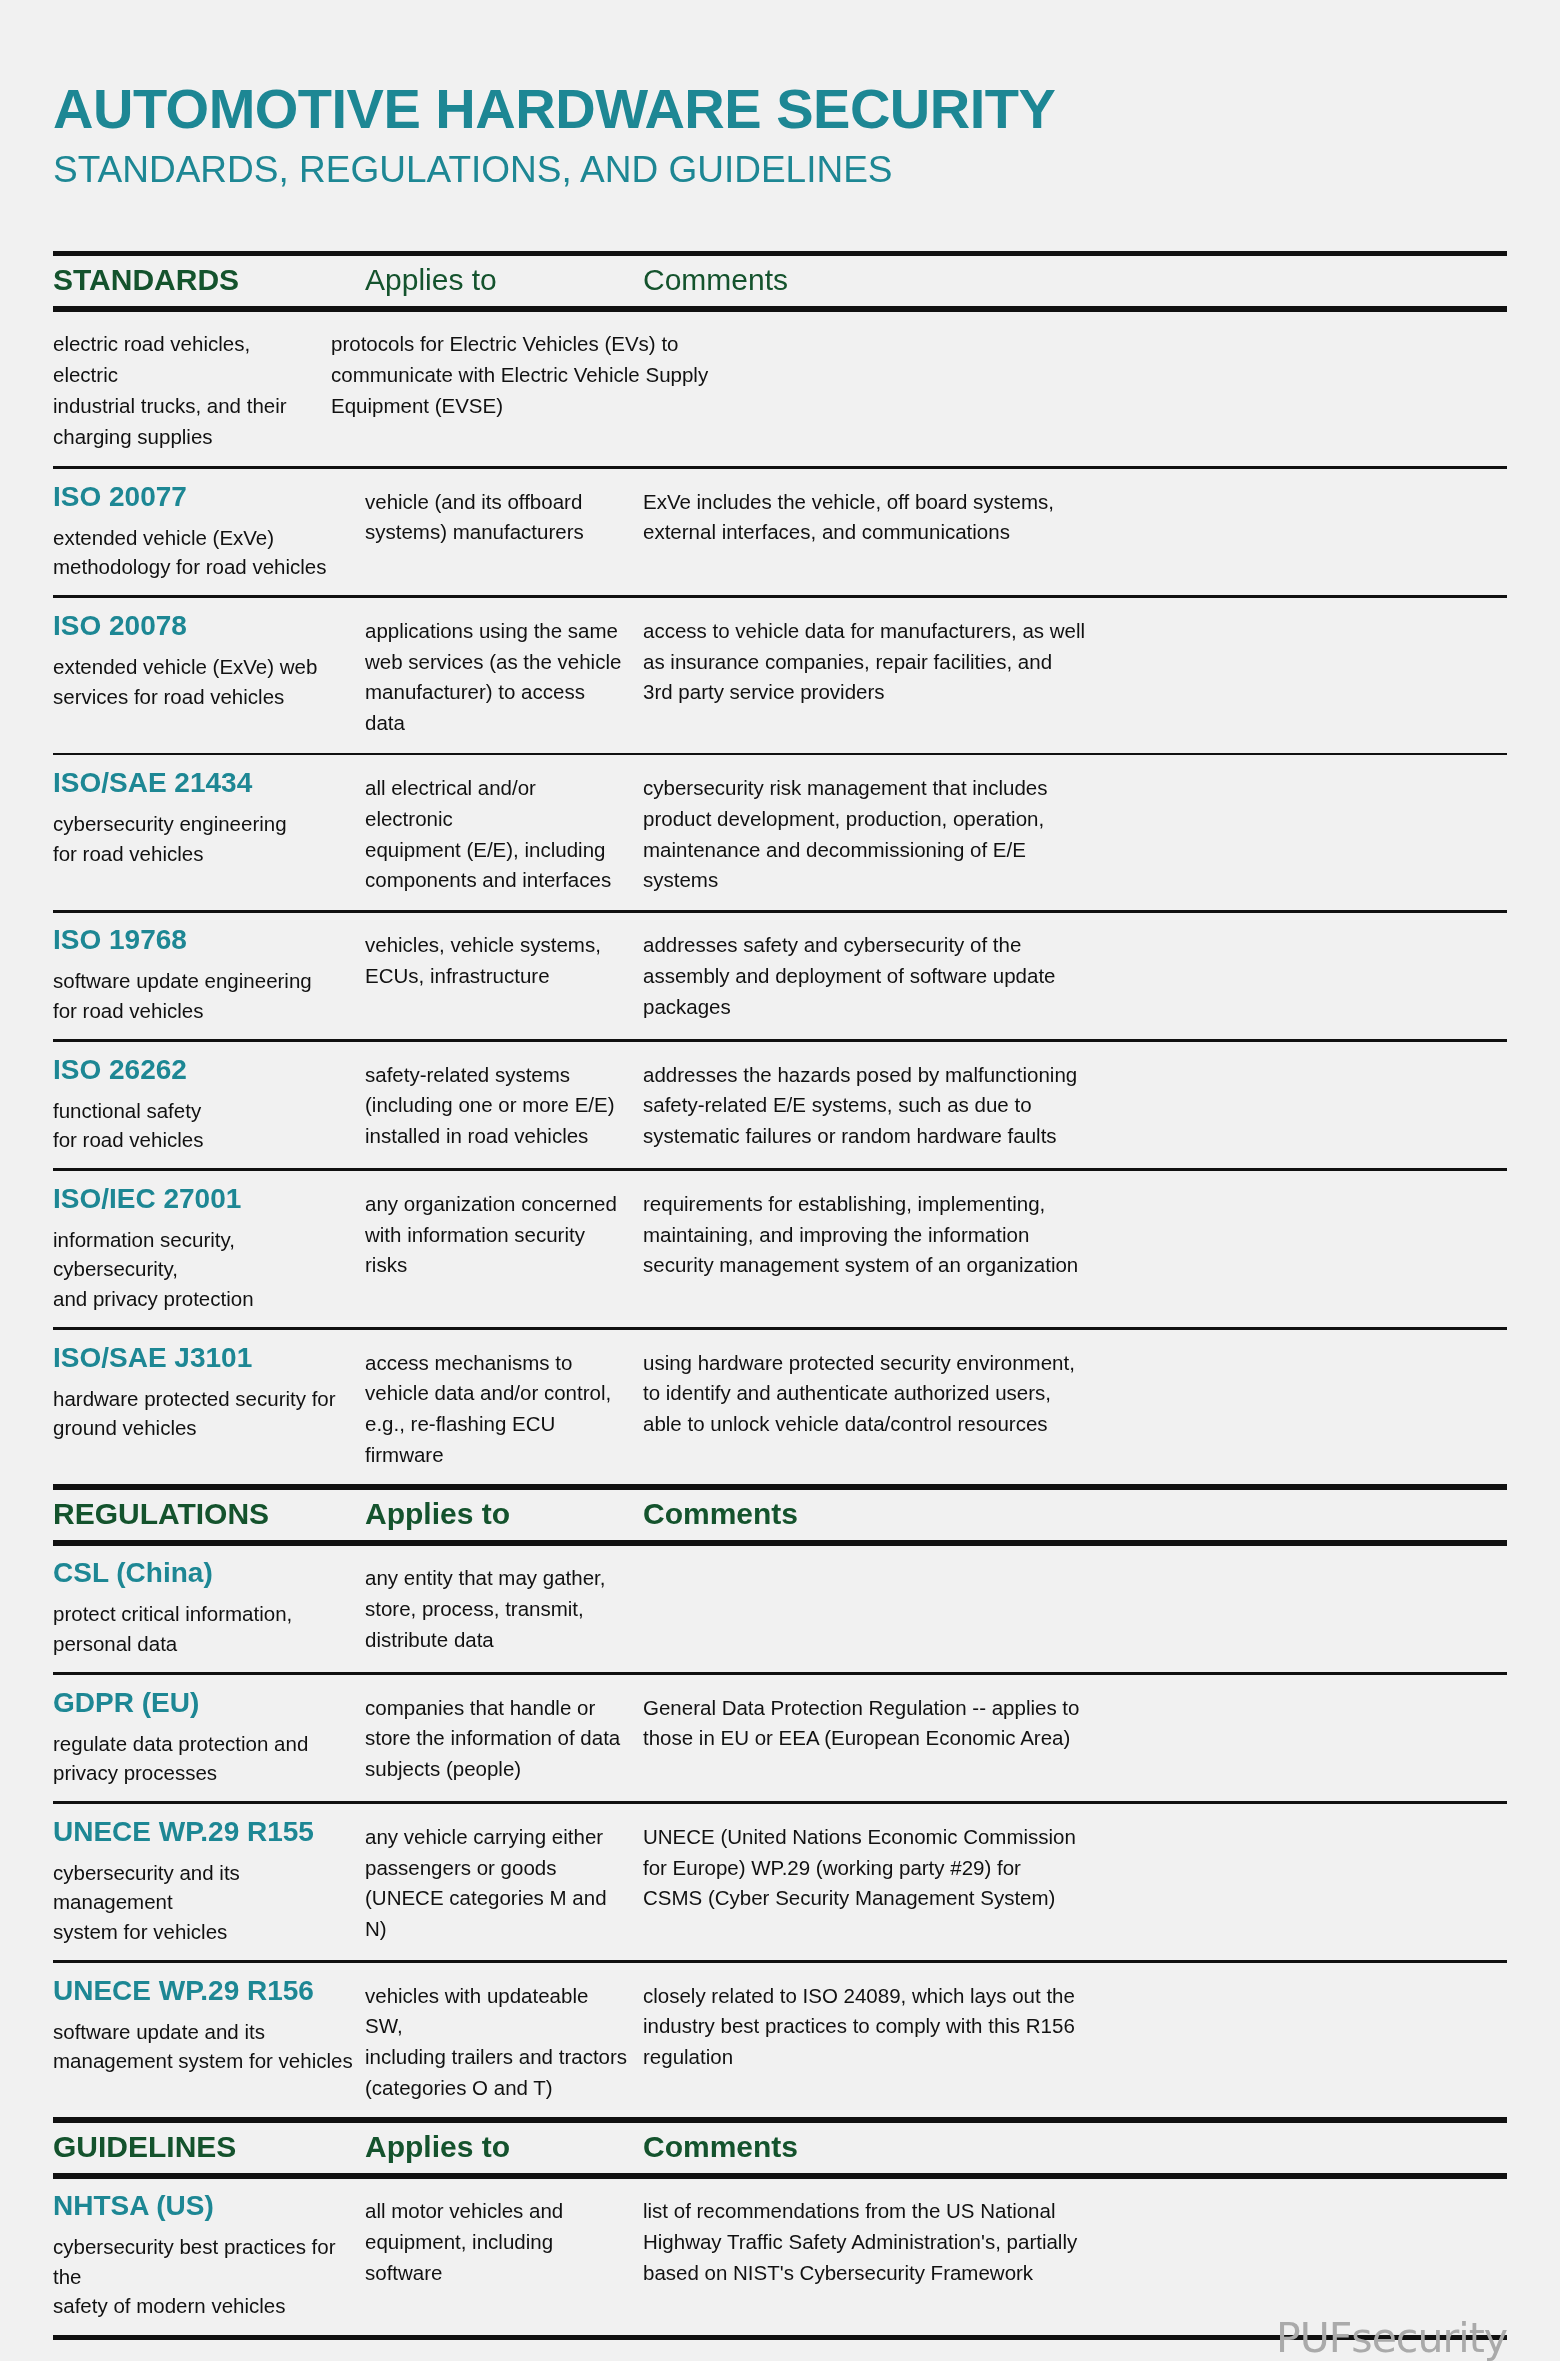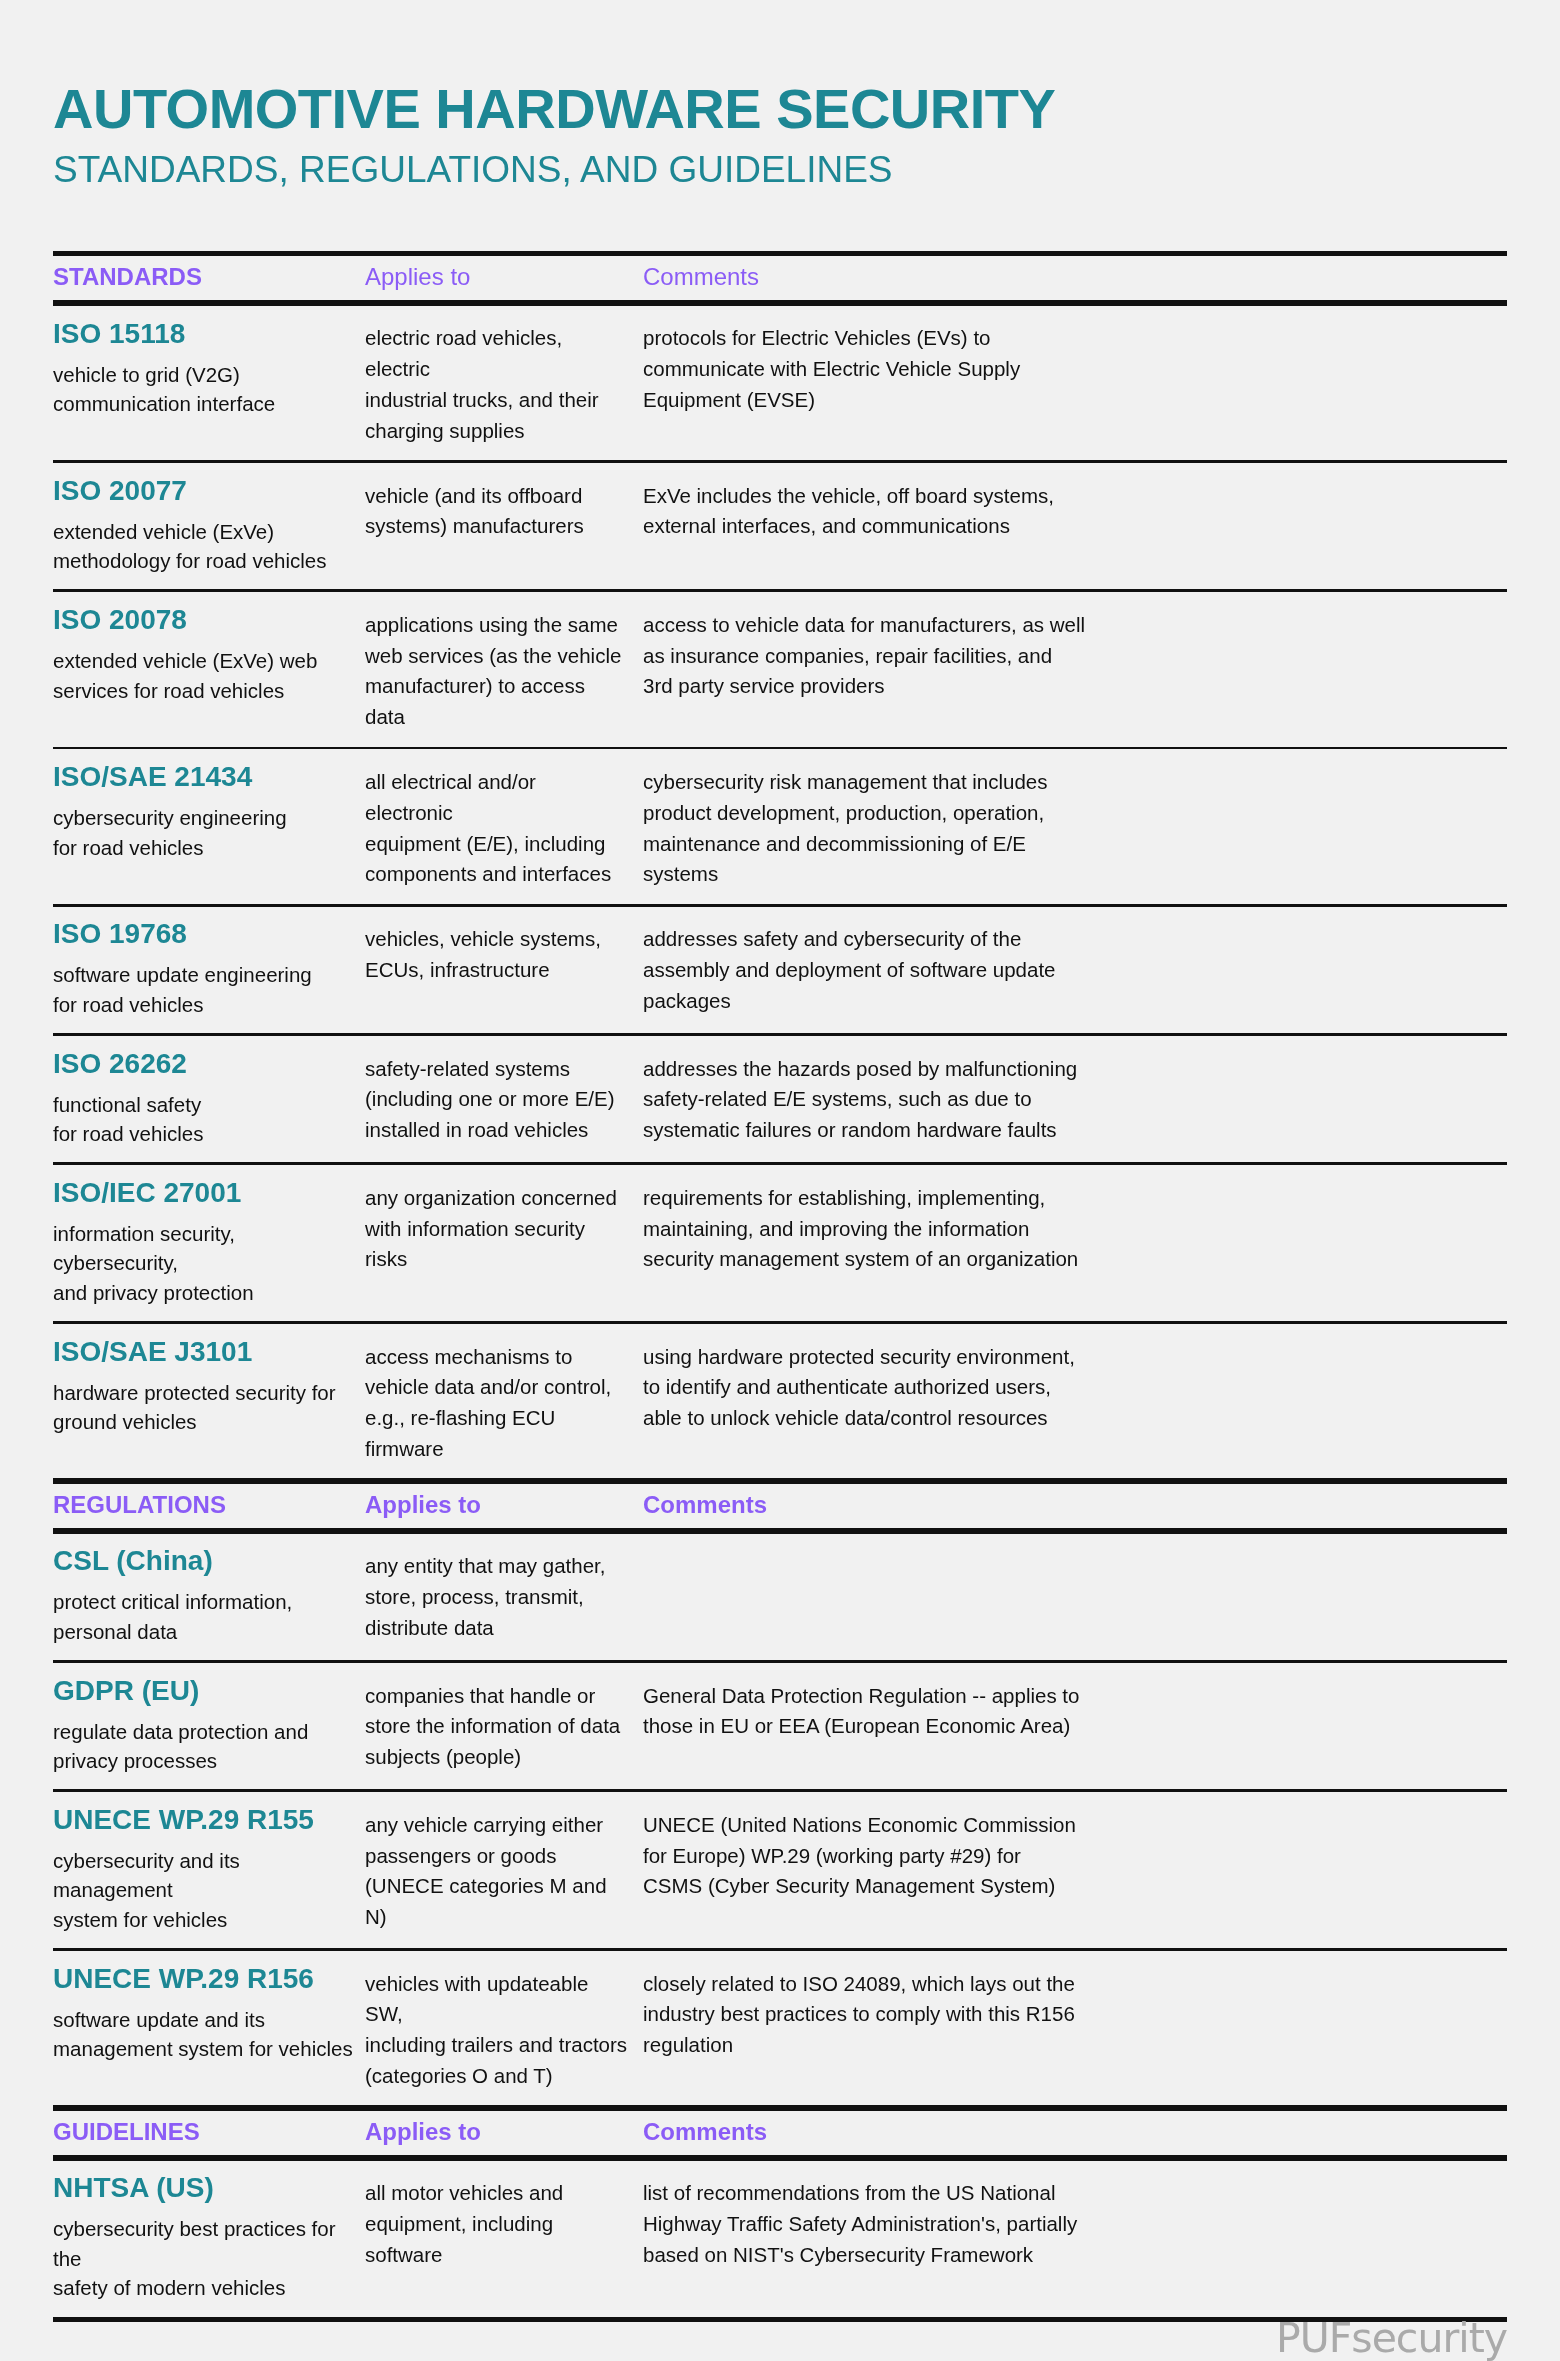--- a/index.html
+++ b/index.html
@@ -27,21 +27,21 @@
 
   .rule-thick { height:5.9px; background:#111; }
   .rule-thin  { height:2.9px; background:#111; }
 
   .section-head {
     display:flex; align-items:center;
     padding:6.8px 0 8.8px 0;
   }
   .section-head .c1,
   .section-head .c2,
-  .section-head .c3 { font-size:24px; font-weight:bold; color:#8b5cf6; }
+  .section-head .c3 { font-size:30px; font-weight:bold; color:#14532d; }
   .section-head .c2,
   .section-head .c3 { font-weight:bold; }
 
   .col-head-plain { font-weight:normal !important; }
 
   .row {
     display:flex; align-items:flex-start;
     min-height:117px;
     padding:11.7px 0 13.7px 0;
   }
@@ -83,24 +83,20 @@
 
   <div class="table" id="table-root">
       <div class="rule-thick"></div>
       <div class="section-head">
         <div class="c1">STANDARDS</div>
         <div class="c2 col-head-plain">Applies to</div>
         <div class="c3 col-head-plain">Comments</div>
       </div>
       <div class="rule-thick"></div>
       <div class="row">
-        <div class="c1">
-          <div class="std-name">ISO 15118</div>
-          <div class="std-desc">vehicle to grid (V2G)<br>communication interface</div>
-        </div>
         <div class="c2">
           <div class="cell-text">electric road vehicles, electric<br>industrial trucks, and their<br>charging supplies</div>
         </div>
         <div class="c3">
           <div class="cell-text">protocols for Electric Vehicles (EVs) to<br>communicate with Electric Vehicle Supply<br>Equipment (EVSE)</div>
         </div>
       </div>
       <div class="rule-thin"></div>
       <div class="row">
         <div class="c1">

